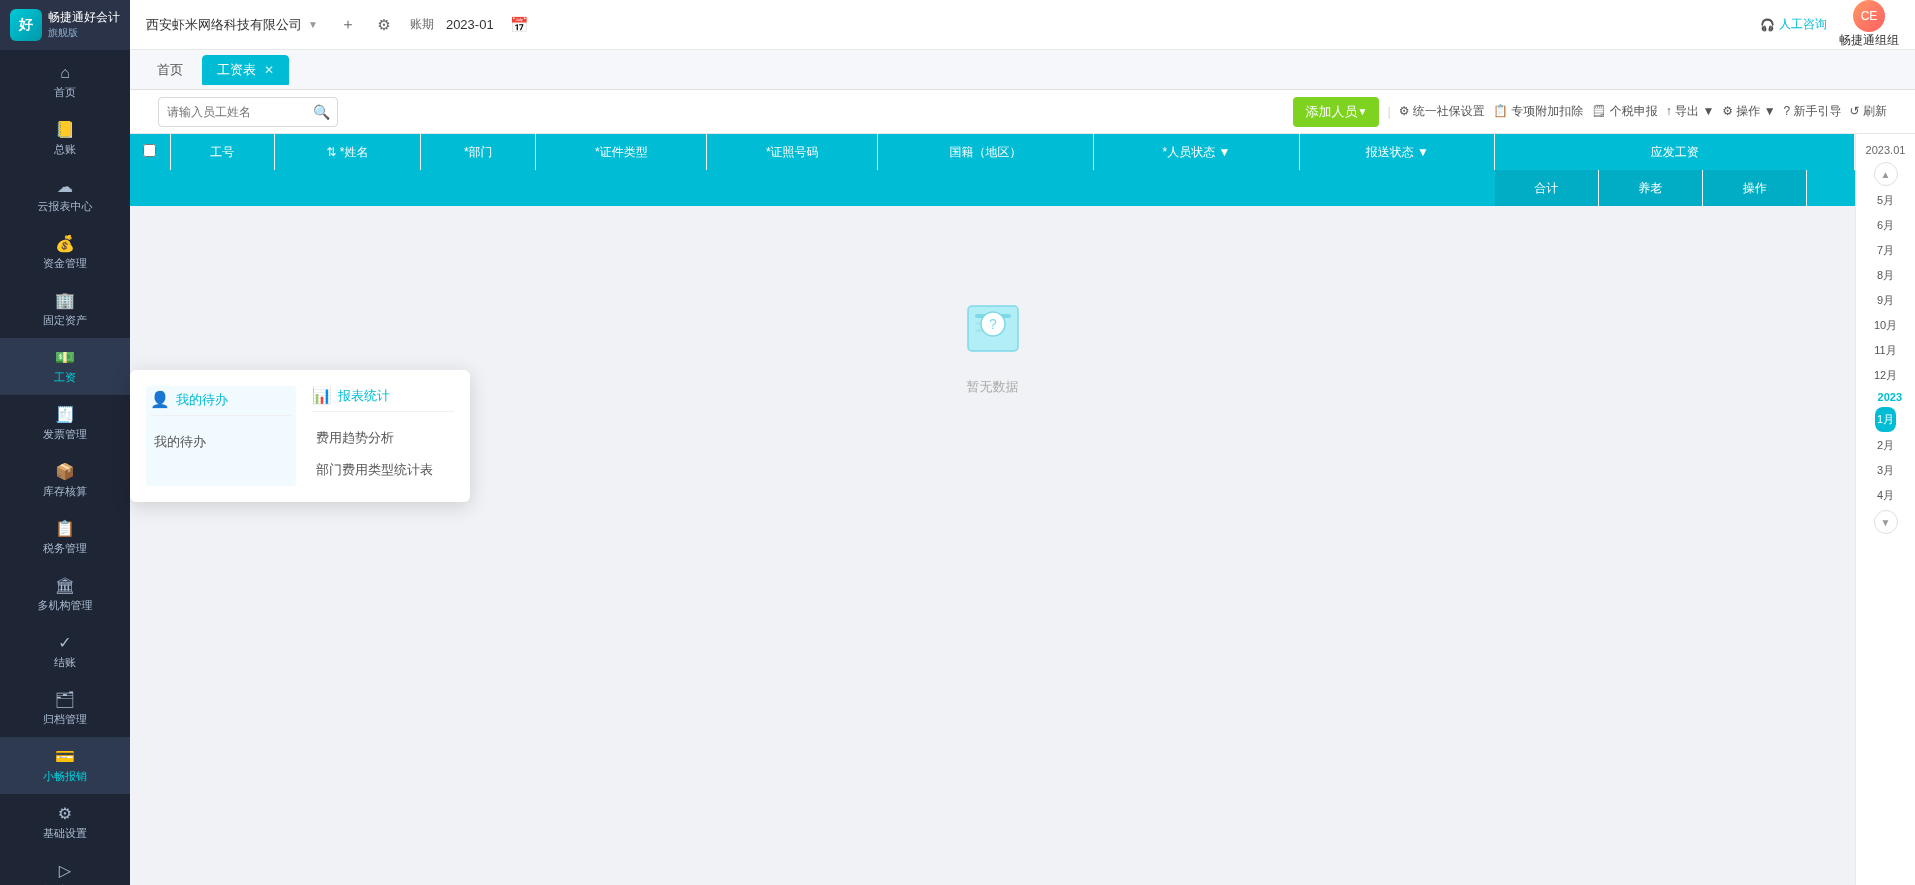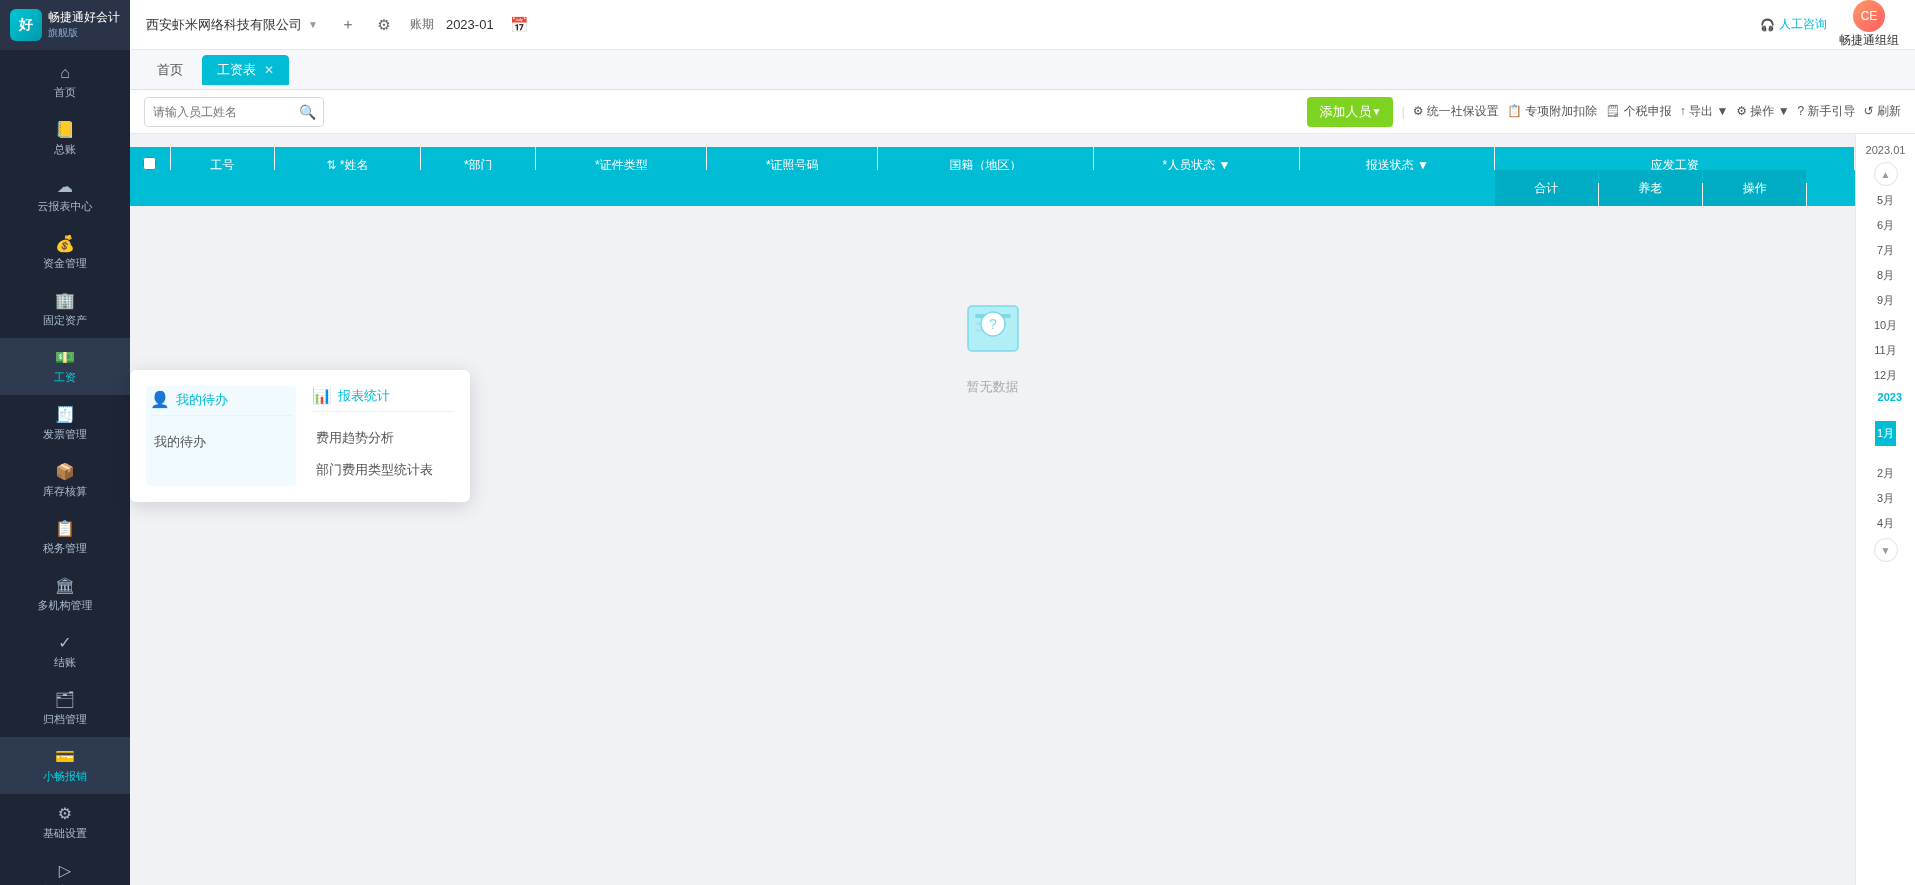--- a/index.html
+++ b/index.html
@@ -40,48 +40,48 @@
     .user-name { color: #333; font-size: 12px; }
 
     
     .tabbar { height: 40px; background: #f5f7fa; display: flex; align-items: center; padding: 0 12px; border-bottom: 1px solid #e0e0e0; gap: 4px; }
     .tab-item { height: 30px; padding: 0 14px; display: flex; align-items: center; gap: 6px; border-radius: 4px 4px 0 0; font-size: 13px; cursor: pointer; border: 1px solid transparent; }
     .tab-item.inactive { color: #555; background: transparent; }
     .tab-item.active { color: #fff; background: #00bcd4; border-color: #00bcd4; }
     .tab-close { font-size: 12px; color: rgba(255,255,255,0.8); cursor: pointer; margin-left: 2px; }
 
     
-    .toolbar { height: 44px; background: white; display: flex; align-items: center; padding: 0 14px; gap: 8px; border-bottom: 1px solid #e8e8e8; }
+    .toolbar { height: 44px; background: white; display: flex; align-items: center; padding: 0 28px; gap: 8px; border-bottom: 1px solid #e8e8e8; }
     .search-input-wrap { display: flex; align-items: center; border: 1px solid #d9d9d9; border-radius: 4px; padding: 0 8px; height: 30px; gap: 6px; width: 180px; }
     .search-input-wrap input { border: none; outline: none; font-size: 12px; color: #666; width: 140px; background: transparent; }
     .search-icon-btn { color: #999; cursor: pointer; font-size: 14px; }
     .toolbar-right { margin-left: auto; display: flex; align-items: center; gap: 8px; }
     .btn-add-person { background: #7ed321; color: white; border: none; border-radius: 4px; padding: 0 12px; height: 30px; font-size: 13px; cursor: pointer; display: flex; align-items: center; }
     .btn-add-person .arrow { font-size: 10px; }
     .toolbar-action { color: #555; font-size: 12px; cursor: pointer; display: flex; align-items: center; gap: 3px; white-space: nowrap; }
     .toolbar-sep { color: #d9d9d9; }
 
     
     .table-wrap { flex: 1; overflow: hidden; display: flex; position: relative; }
     .main-table-area { flex: 1; overflow: auto; }
     .data-table { width: 100%; border-collapse: collapse; }
-    .data-table thead th { background: #00bcd4; color: white; padding: 0 10px; height: 36px; font-size: 12px; font-weight: normal; border-right: 1px solid rgba(255,255,255,0.2); text-align: center; white-space: nowrap; position: sticky; top: 13px; z-index: 10; }
+    .data-table thead th { background: #00bcd4; color: white; padding: 0 10px; height: 36px; font-size: 12px; font-weight: normal; border-right: 1px solid rgba(255,255,255,0.2); text-align: center; white-space: nowrap; position: sticky; top: 0; z-index: 10; }
     .data-table thead th.sub-header { background: #00adc4; }
     .checkbox-cell { width: 40px; }
 
     
     .empty-state { display: flex; flex-direction: column; align-items: center; justify-content: center; padding: 80px 0; }
     .empty-icon { width: 80px; height: 80px; margin-bottom: 12px; }
     .empty-text { color: #aaa; font-size: 13px; }
 
     
     .timeline-panel { width: 60px; background: white; border-left: 1px solid #e8e8e8; display: flex; flex-direction: column; align-items: center; padding: 6px 0; overflow-y: auto; }
     .timeline-header { font-size: 11px; color: #666; text-align: center; padding: 4px 2px; }
     .timeline-item { width: 100%; text-align: center; padding: 5px 2px; font-size: 11px; color: #555; cursor: pointer; position: relative; }
-    .timeline-item.current { background: #00bcd4; color: white; border-radius: 0; margin: 15px 6px; width: auto; }
+    .timeline-item.current { background: #00bcd4; color: white; border-radius: 8px; margin: 1px 6px; width: auto; }
     .timeline-nav { width: 24px; height: 24px; border-radius: 50%; border: 1px solid #e0e0e0; display: flex; align-items: center; justify-content: center; cursor: pointer; color: #999; font-size: 10px; margin: 2px auto; }
     .popup-menu { position: absolute; top: 370px; left: 130px; width: 340px; background: white; border-radius: 6px; box-shadow: 0 4px 20px rgba(0,0,0,0.15); z-index: 200; padding: 16px; }
     .popup-menu-row { display: flex; gap: 16px; }
     .popup-col { flex: 1; }
     .popup-col-title { display: flex; align-items: center; gap: 6px; color: #00bcd4; font-size: 13px; font-weight: 500; margin-bottom: 10px; padding-bottom: 6px; border-bottom: 1px solid #f0f0f0; }
     .popup-col-icon { font-size: 16px; }
     .popup-menu-item { padding: 7px 4px; color: #555; font-size: 13px; cursor: pointer; border-radius: 3px; }
     .popup-col.active-col .popup-col-title { color: #00bcd4; }
     .popup-col.active-col { background: #f0faff; border-radius: 4px; padding: 4px; }
   </style>

